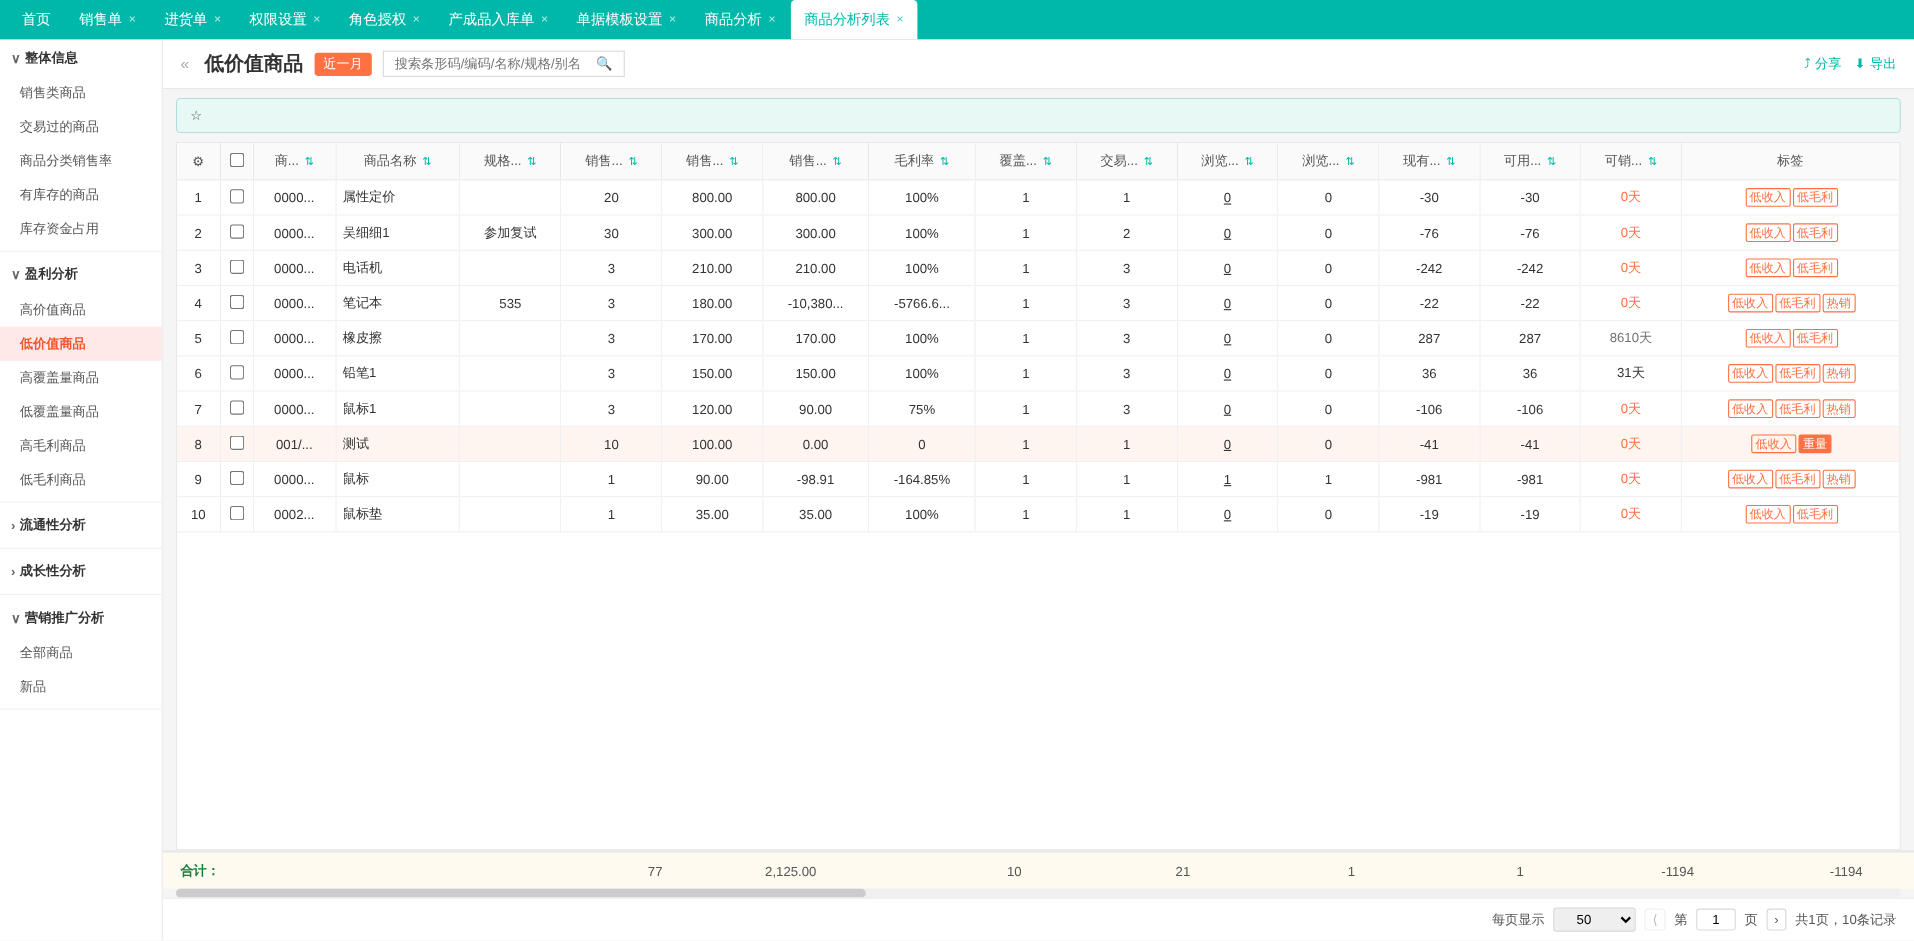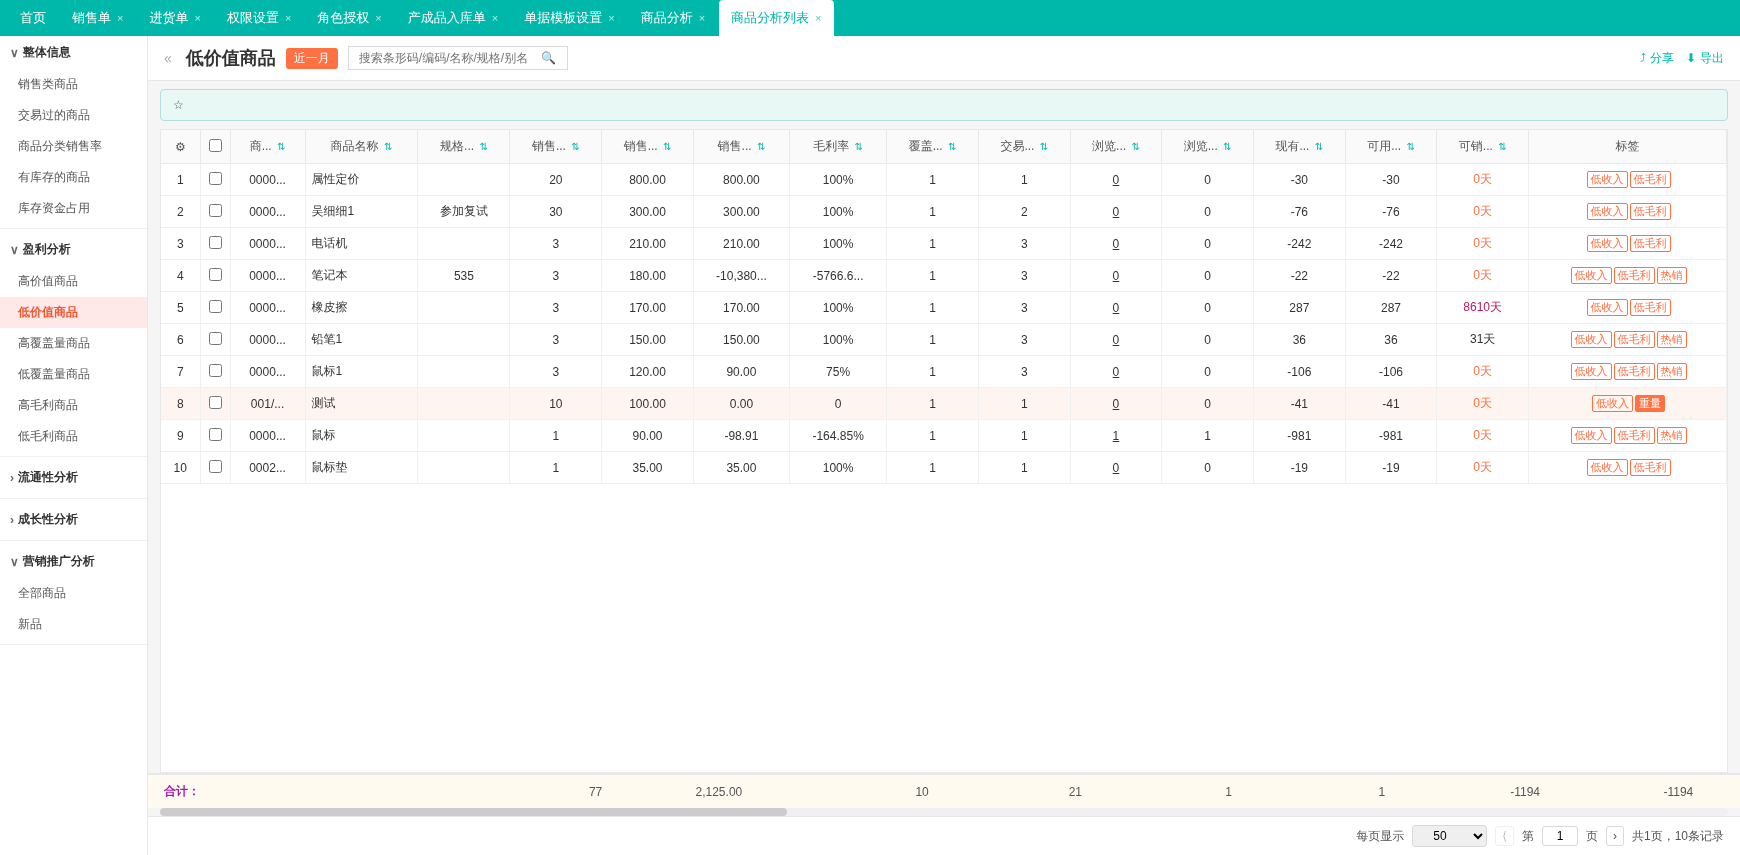--- a/index.html
+++ b/index.html
@@ -206,21 +206,21 @@
       background: #fffaf0;
       border-top: 2px solid #e8e8e8;
       padding: 8px 16px;
       display: flex;
       align-items: center;
       gap: 20px;
       font-size: 12px;
       color: #555;
       flex-shrink: 0;
     }
-    .footer-label { font-weight: bold; color: #a21caf; }
+    .footer-label { font-weight: bold; color: #15803d; }
     .footer-values {
       display: flex;
       gap: 2px;
       flex: 1;
     }
     .footer-cell {
       text-align: center;
       flex: 1;
     }
 
@@ -468,21 +468,21 @@
       <td>3</td>
       <td>170.00</td>
       <td>170.00</td>
       <td>100%</td>
       <td>1</td>
       <td>3</td>
       <td><span class="underline">0</span></td>
       <td>0</td>
       <td>287</td>
       <td>287</td>
-      <td><span style="color:#be185d;">8610天</span></td>
+      <td><span style="color:#737373;">8610天</span></td>
       <td><span class="tag-label tag-low-income">低收入</span><span class="tag-label tag-low-margin">低毛利</span></td>
     </tr>
             <tr>
       <td>6</td>
       <td class="checkbox-cell"><input type="checkbox" style=""></td>
       <td>0000...</td>
       <td class="name-cell">铅笔1</td>
       <td></td>
       <td>3</td>
       <td>150.00</td>

